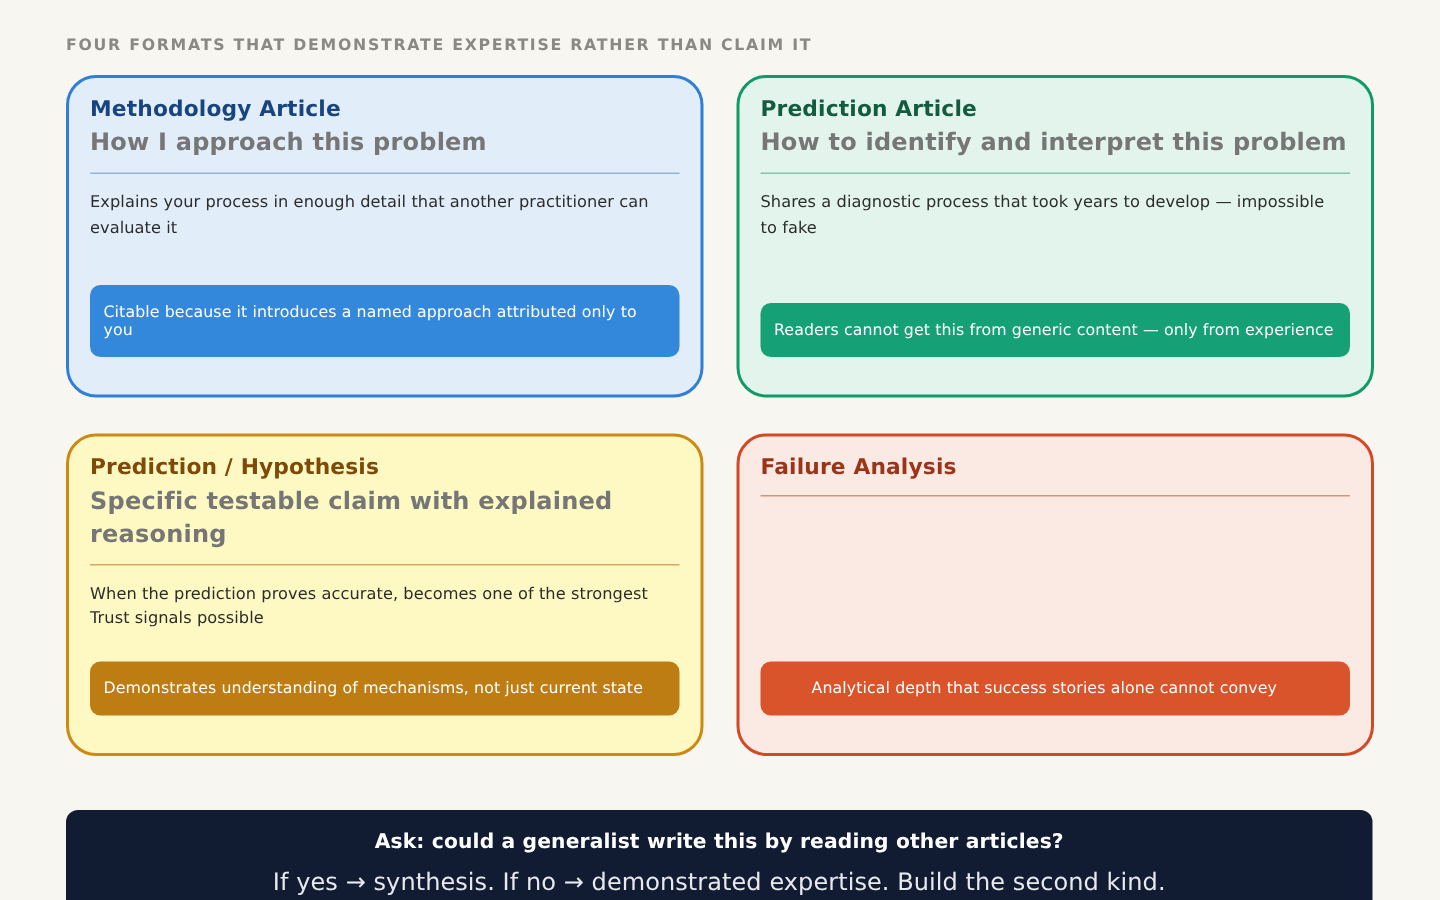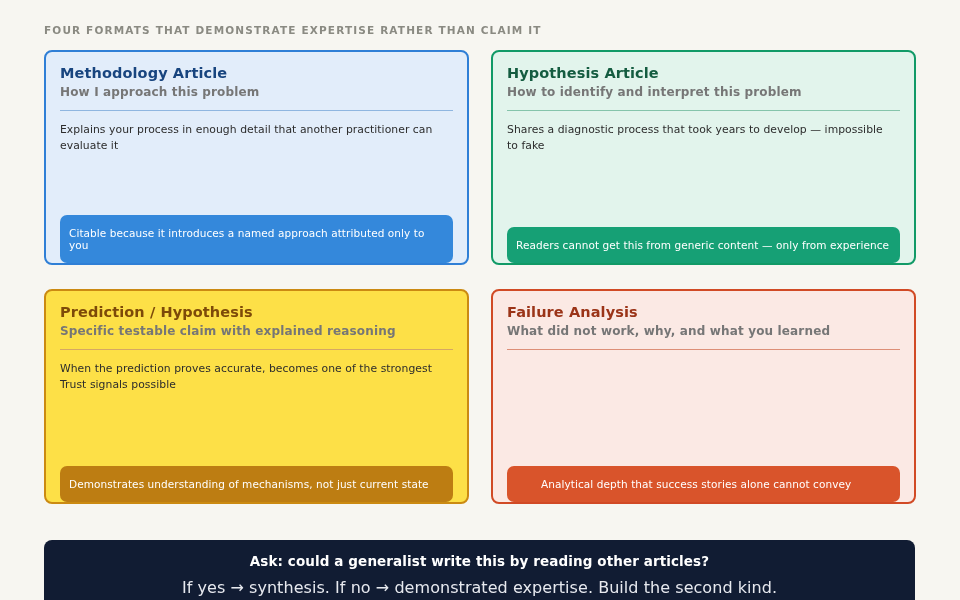--- a/index.html
+++ b/index.html
@@ -37,33 +37,33 @@
     grid-template-columns: 1fr 1fr;
     grid-template-rows: 215px 215px;
     column-gap: 22px;
     row-gap: 24px;
   }
 
   .card {
     position: relative;
     box-sizing: border-box;
     border: 2px solid #737373;
-    border-radius: 8px;
+    border-radius: 20px;
     padding: 13px 14px 0 14px;
     overflow: hidden;
   }
   .card-title {
     font-size: 14.5px;
     font-weight: bold;
     line-height: 1.2;
     margin: 0 0 2px 0;
     letter-spacing: 0.1px;
   }
   .card-subtitle {
-    font-size: 12px;
+    font-size: 16px;
     font-weight: bold;
     color: #767676;
     line-height: 1.35;
     margin: 0;
     letter-spacing: 0.15px;
   }
   .divider {
     height: 0;
     border-top: 1px solid #000;
     margin: 9px 0 0 0;
@@ -73,21 +73,21 @@
     color: #2c2c2c;
     line-height: 1.55;
     padding-top: 11px;
     padding-right: 6px;
     letter-spacing: 0.05px;
   }
   .banner {
     position: absolute;
     left: 14px;
     right: 14px;
-    bottom: 0;
+    bottom: 25px;
     border-radius: 7px;
     padding: 12px 9px;
     font-size: 10.5px;
     color: #ffffff;
     letter-spacing: 0.08px;
     box-sizing: border-box;
   }
 
   
   .card-blue { background: #e2edfa; border-color: #2f7fd6; }
@@ -95,21 +95,21 @@
   .card-blue .divider { border-top-color: #8fb6e0; }
   .card-blue .banner { background: #3488db; }
 
   
   .card-green { background: #e2f4ec; border-color: #119a67; }
   .card-green .card-title { color: #145c40; }
   .card-green .divider { border-top-color: #85c4ab; }
   .card-green .banner { background: #16a075; }
 
   
-  .card-amber { background: #fde047; border-color: #cb8a12; }
+  .card-amber { background: #fef9c3; border-color: #cb8a12; }
   .card-amber .card-title { color: #7d4a09; }
   .card-amber .divider { border-top-color: #d6a763; }
   .card-amber .banner { background: #bd7d12; }
 
   
   .card-red { background: #fbe9e4; border-color: #d14a25; }
   .card-red .card-title { color: #9b3418; }
   .card-red .divider { border-top-color: #dd8f77; }
   .card-red .banner { background: #d9542b; padding-left: 34px; }
 
@@ -148,38 +148,37 @@
 
     <div class="card card-blue">
       <div class="card-title">Methodology Article</div>
       <div class="card-subtitle">How I approach this problem</div>
       <div class="divider"></div>
       <div class="card-body">Explains your process in enough detail that another practitioner can evaluate it</div>
       <div class="banner">Citable because it introduces a named approach attributed only to you</div>
     </div>
 
     <div class="card card-green">
-      <div class="card-title">Hypothesis Article</div>
+      <div class="card-title">Prediction Article</div>
       <div class="card-subtitle">How to identify and interpret this problem</div>
       <div class="divider"></div>
       <div class="card-body">Shares a diagnostic process that took years to develop — impossible to fake</div>
       <div class="banner">Readers cannot get this from generic content — only from experience</div>
     </div>
 
     <div class="card card-amber">
       <div class="card-title">Prediction / Hypothesis</div>
       <div class="card-subtitle">Specific testable claim with explained reasoning</div>
       <div class="divider"></div>
       <div class="card-body">When the prediction proves accurate, becomes one of the strongest Trust signals possible</div>
       <div class="banner">Demonstrates understanding of mechanisms, not just current state</div>
     </div>
 
     <div class="card card-red">
       <div class="card-title">Failure Analysis</div>
-      <div class="card-subtitle">What did not work, why, and what you learned</div>
       <div class="divider"></div>
       <div class="banner">Analytical depth that success stories alone cannot convey</div>
     </div>
 
   </div>
 
   <div class="footer">
     <div class="footer-title">Ask: could a generalist write this by reading other articles?</div>
     <div class="footer-sub">If yes → synthesis. If no → demonstrated expertise. Build the second kind.</div>
   </div>

